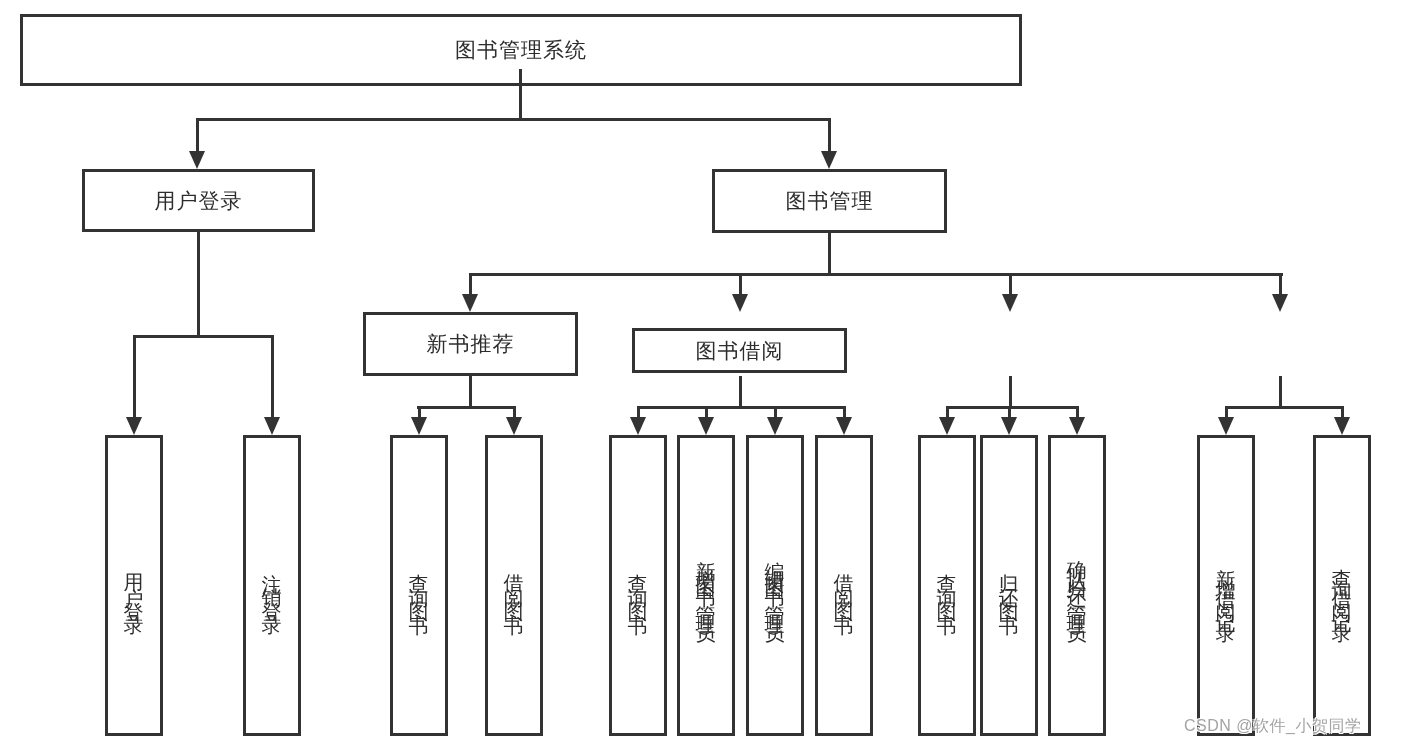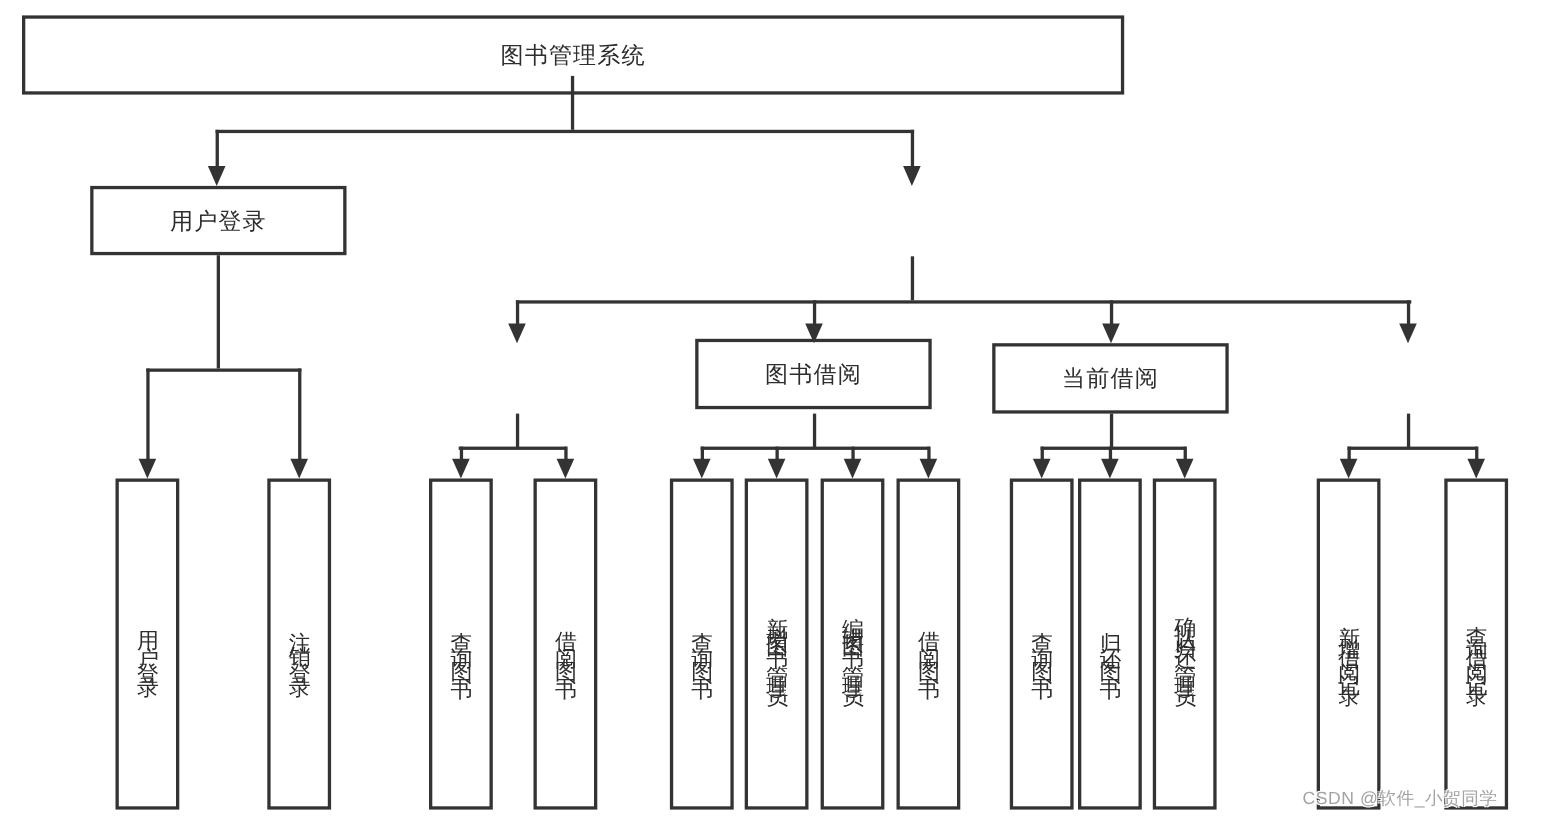--- a/index.html
+++ b/index.html
@@ -35,23 +35,24 @@
   }
 </style>
 </head>
 <body>
 
 <div class="stage">
 
   <div class="node" style="left:20px;top:14px;width:1002px;height:72px">图书管理系统</div>
 
   <div class="node" style="left:82px;top:169px;width:233px;height:63px">用户登录</div>
+  <div class="node" style="left:712px;top:169px;width:235px;height:64px">图书管理</div>
 
-  <div class="node" style="left:632px;top:308px;width:215px;height:64px">图书借阅</div>
-  <div class="node" style="left:902px;top:312px;width:215px;height:64px">当前借阅</div>
+  <div class="node" style="left:363px;top:312px;width:215px;height:64px">新书推荐</div>
+  <div class="node" style="left:632px;top:328px;width:215px;height:45px">图书借阅</div>
 
   <div class="node leafbox" style="left:105px;top:435px;width:58px;height:301px">
     <span class="vtext s4">用户登录</span>
   </div>
   <div class="node leafbox" style="left:243px;top:435px;width:58px;height:301px">
     <span class="vtext s4">注销登录</span>
   </div>
 
   <div class="node leafbox" style="left:390px;top:435px;width:58px;height:301px">
     <span class="vtext s4">查询图书</span>

